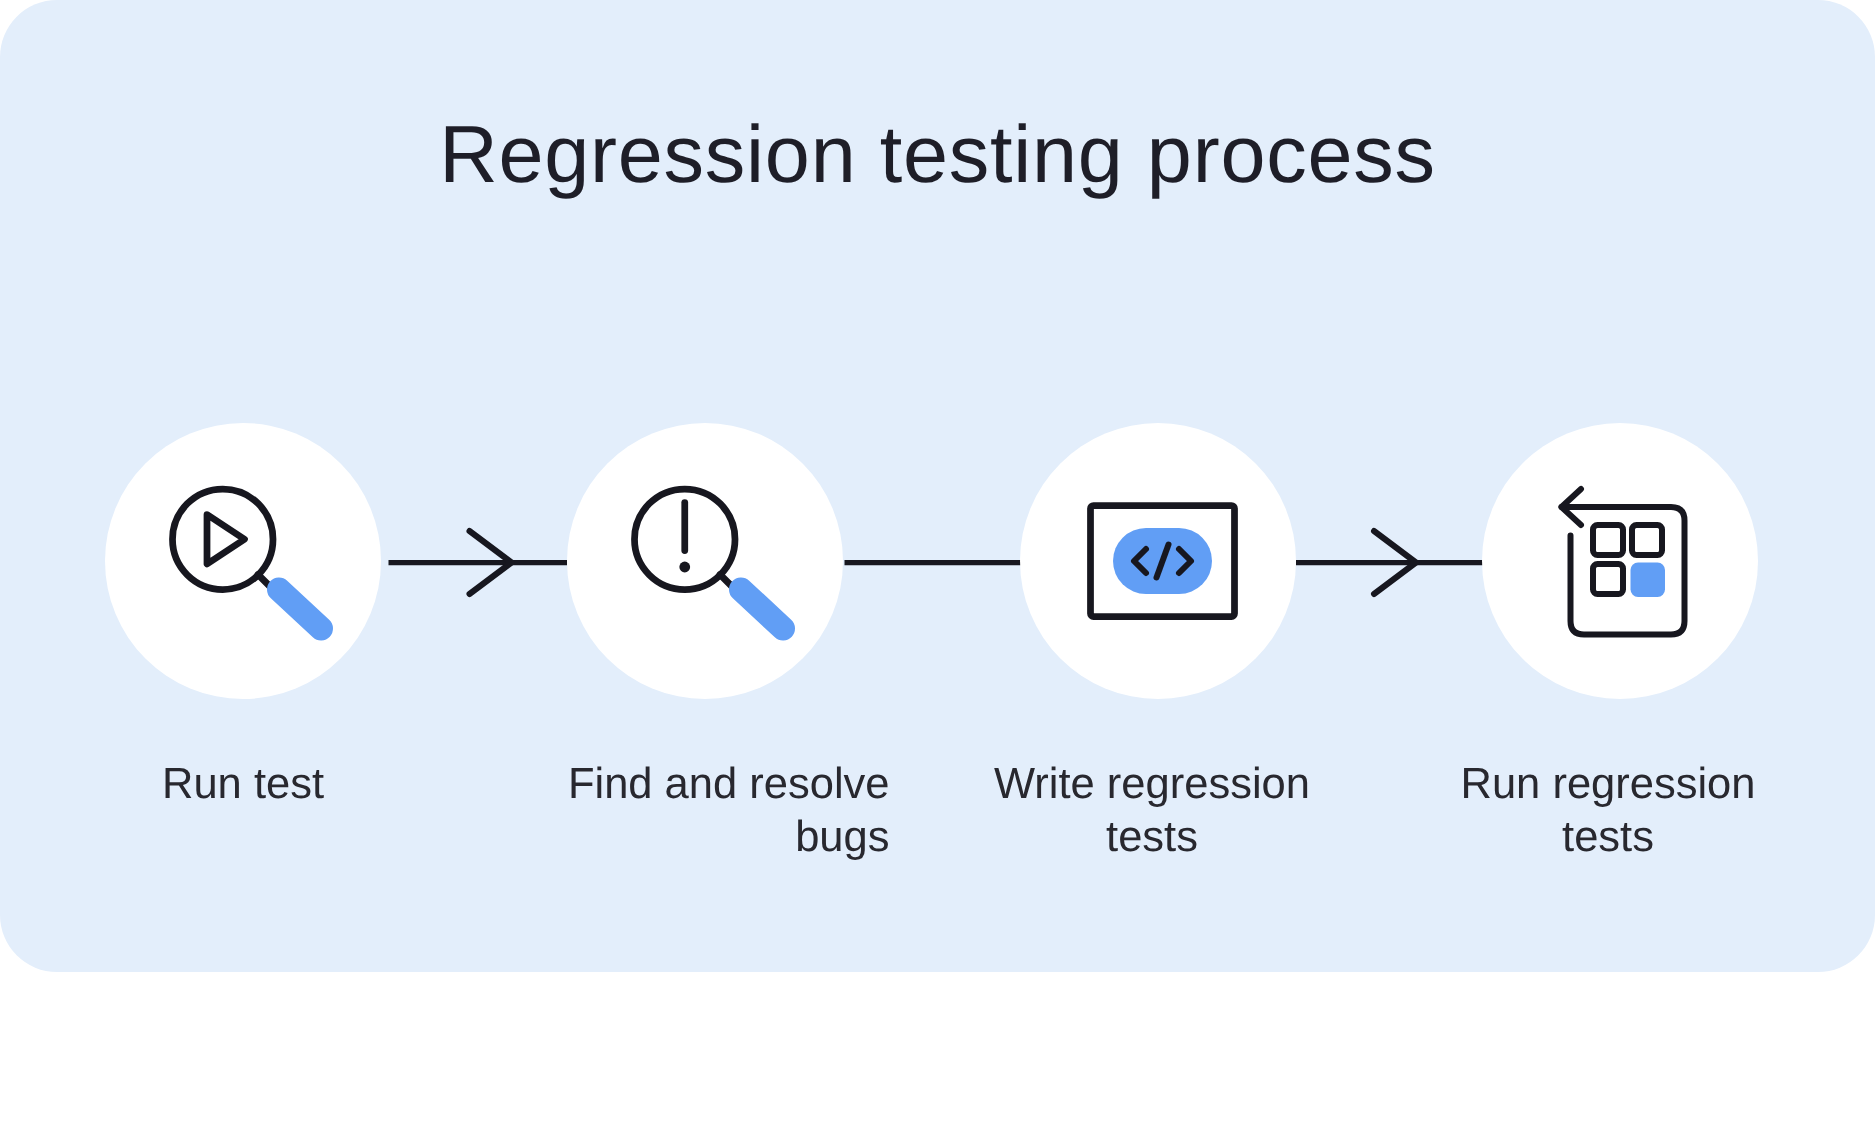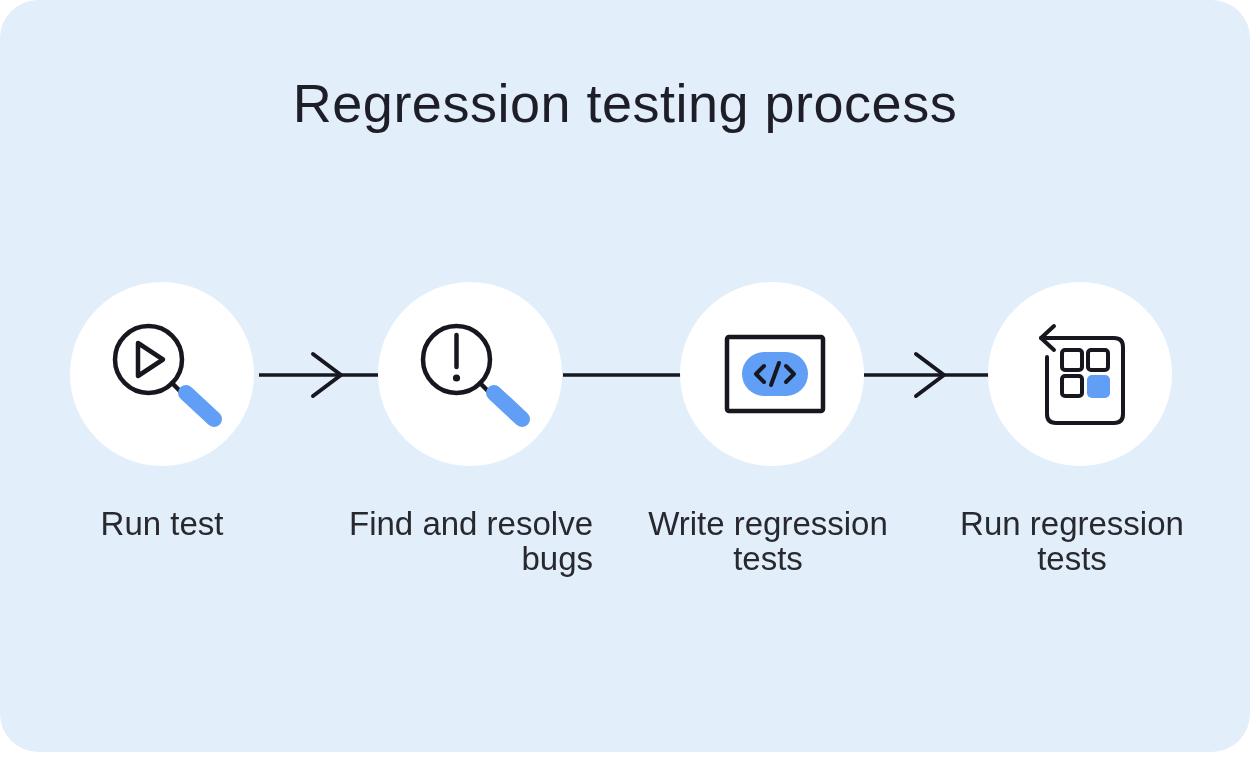--- a/index.html
+++ b/index.html
@@ -12,21 +12,21 @@
     --label_color: #28282f;
   }
   * { margin: 0; padding: 0; box-sizing: border-box; }
   html, body {
     width: 1250px; height: 760px;
     background: var(--page_bg);
     font-family: "Liberation Sans", sans-serif;
   }
   .card {
     position: relative;
-    width: 1250px; height: 752px;
+    width: 1250px; height: 648px;
     background: var(--card_bg);
     border-radius: 38px;
     overflow: hidden;
     text-decoration: underline;
   }
   .title {
     position: absolute;
     top: 72px; left: 0;
     width: 100%;
     text-align: center;
@@ -45,21 +45,21 @@
   .badge svg { position: absolute; top: 0; left: 0; }
   .badge-1 { left: 70px; }
   .badge-2 { left: 378px; }
   .badge-3 { left: 680px; }
   .badge-4 { left: 988px; }
   .step-label {
     position: absolute;
     top: 506px;
     width: 260px;
     text-align: center;
-    font-size: 33px;
+    font-size: 29px;
     line-height: 35px;
     font-weight: 500;
     color: var(--label_color);
   }
   .label-1 { left: 32px; }
   .label-2 { left: 333px; text-align: right; }
   .label-3 { left: 638px; }
   .label-4 { left: 942px; }
   .connectors {
     position: absolute;

